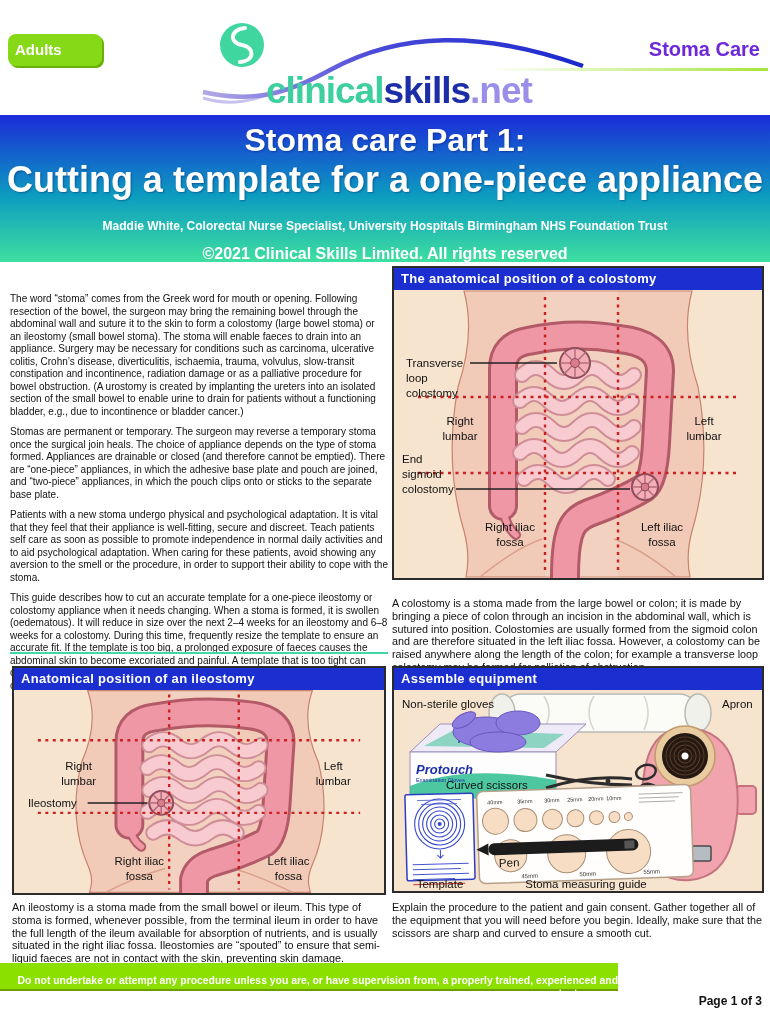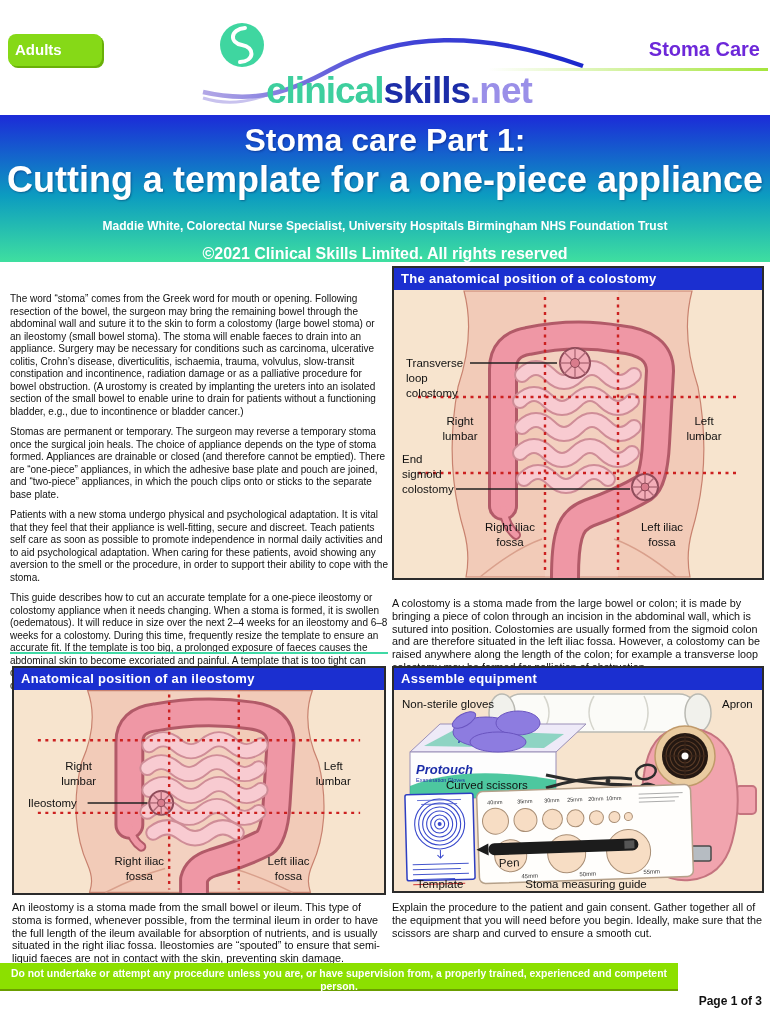--- a/index.html
+++ b/index.html
@@ -49,23 +49,23 @@
   .colon-in{fill:none;stroke:#ef97a5;stroke-width:24;stroke-linecap:round;stroke-linejoin:round;}
   .sb-out{fill:none;stroke:#cf8d97;stroke-width:16;stroke-linecap:round;}
   .sb-in{fill:none;stroke:#f8cbd1;stroke-width:12;stroke-linecap:round;}
   .dash{stroke:#cc2020;stroke-width:2.4;stroke-dasharray:3 4.5;fill:none;}
   .leader{stroke:#222;stroke-width:1.6;}
   .crease{stroke:#d9a08c;stroke-width:1.5;fill:none;}
   .ros-c{fill:#f3aeb8;stroke:#8e4b59;stroke-width:2;}
   .ros-l{stroke:#b06a78;stroke-width:1.4;}
   .ros-d{fill:#d97c8c;stroke:#8e4b59;stroke-width:1;}
   
-  .warning{position:absolute;left:0;top:963px;width:678px;height:28px;background:#8ce000;
+  .warning{position:absolute;left:0;top:963px;width:618px;height:28px;background:#8ce000;
            border-bottom:2px solid #6b9e00;box-sizing:border-box;color:#fff;font-weight:bold;
-           font-size:10.4px;line-height:13px;text-align:center;padding-top:4px;}
+           font-size:10.4px;line-height:13px;text-align:right;padding-top:11px;}
   .page-num{position:absolute;right:8px;top:994px;font-size:12px;font-weight:bold;}
 </style>
 </head>
 <body>
 
 <div class="page">
 
   <div class="badge">Adults</div>
 
   <svg class="logo-svg" width="400" height="100" viewBox="0 0 400 100">

